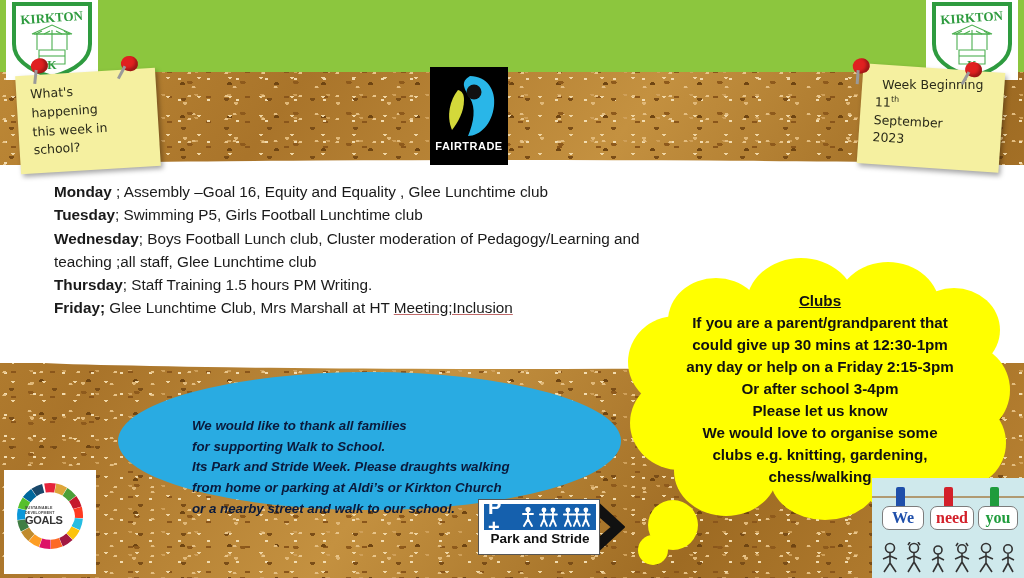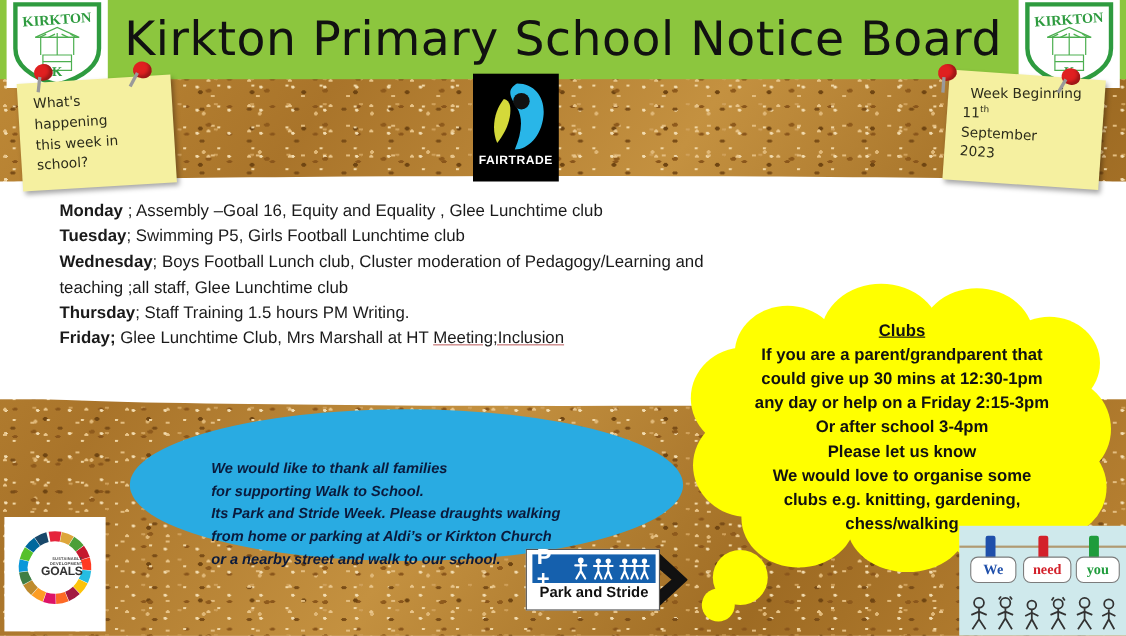--- a/index.html
+++ b/index.html
@@ -158,46 +158,45 @@
   }
   .pas-arrow {
     position: absolute; left: 104px; top: 2px; width: 44px; height: 52px;
   }
 
   
   .sdg { position: absolute; left: 4px; top: 470px; width: 92px; height: 104px; background: #fff; }
   .sdg-wheel { position: absolute; left: 6px; top: 6px; width: 80px; height: 80px; border-radius: 50%; }
   .sdg-center {
     position: absolute; left: 21px; top: 27px; width: 50px; height: 38px;
-    display: flex; flex-direction: column; align-items: flex-end; justify-content: center;
+    display: flex; flex-direction: column; align-items: flex-start; justify-content: center;
     background: #fff; border-radius: 50%;
   }
   .sdg-small { font-size: 3.6px; font-weight: bold; color: #444; letter-spacing: .2px; line-height: 1.25; text-align: center; }
   .sdg-big { font-size: 11px; font-weight: bold; color: #333; letter-spacing: -.3px; line-height: 1; }
 
   
   .wny { position: absolute; right: 0; top: 478px; width: 152px; height: 100px; background: #cfe9ec; overflow: hidden; }
   .wny-line { position: absolute; left: 0; top: 18px; width: 152px; height: 2px; background: #b09a72; }
   .peg { position: absolute; top: 9px; width: 9px; height: 22px; border-radius: 2px; }
   .sbub {
     position: absolute; background: #fff; border: 1.6px solid #7c7c7c; border-radius: 7px;
     display: flex; align-items: center; justify-content: center;
-    font-weight: bold; font-size: 13px; font-family: "Liberation Serif", serif;
+    font-weight: bold; font-size: 16px; font-family: "Liberation Serif", serif;
   }
   .stick { position: absolute; bottom: 4px; width: 21px; height: 32px; }
 
   .nowrap { white-space: nowrap; }
 </style>
 </head>
 <body>
 
 <div id="board">
 
   <div class="banner"></div>
-  <div class="banner-title">Kirkton Primary School Notice Board</div>
 
   <div class="crest left">
     <svg width="92" height="80" viewBox="0 0 92 80">
       <path d="M8 4 H84 V44 Q84 66 46 77 Q8 66 8 44 Z" fill="#fff" stroke="#2e9b3f" stroke-width="4"></path>
       <text x="46" y="22" text-anchor="middle" font-family="Liberation Serif, serif" font-size="13" fill="#2e9b3f" font-weight="bold" transform="rotate(-4 46 22)">KIRKTON</text>
       <g stroke="#4caf50" stroke-width="1.1" fill="none">
         <path d="M26 34 L46 25 L66 34 Z"></path>
         <path d="M28 34 H64"></path>
         <path d="M31 34 V50 M61 34 V50 M46 30 V50"></path>
         <path d="M33 50 H59 V64 H33 Z"></path>

